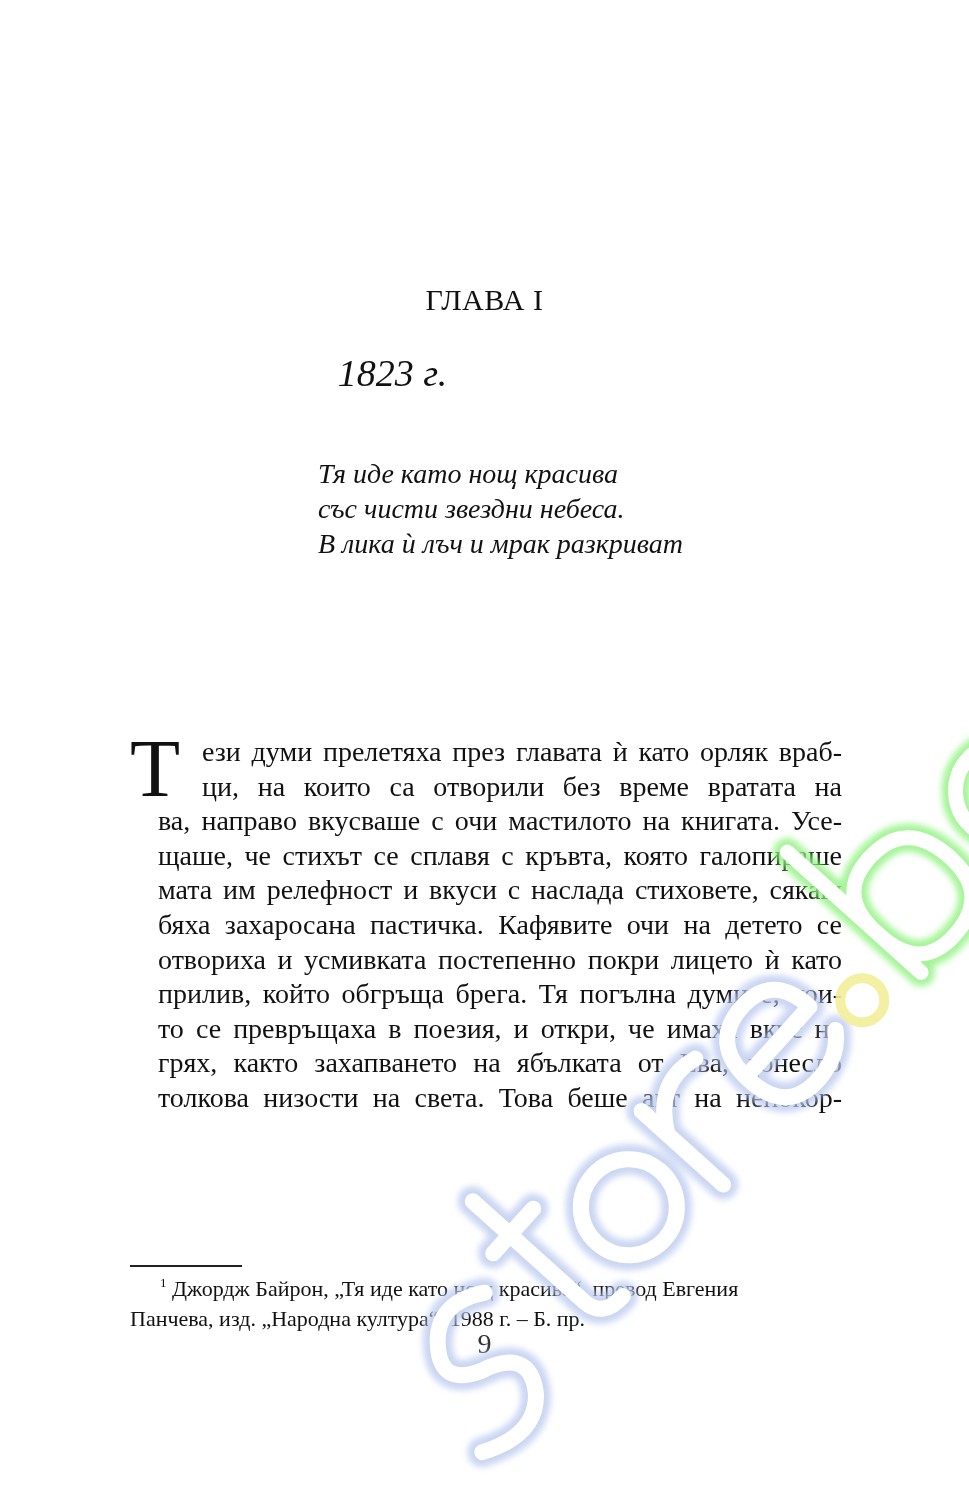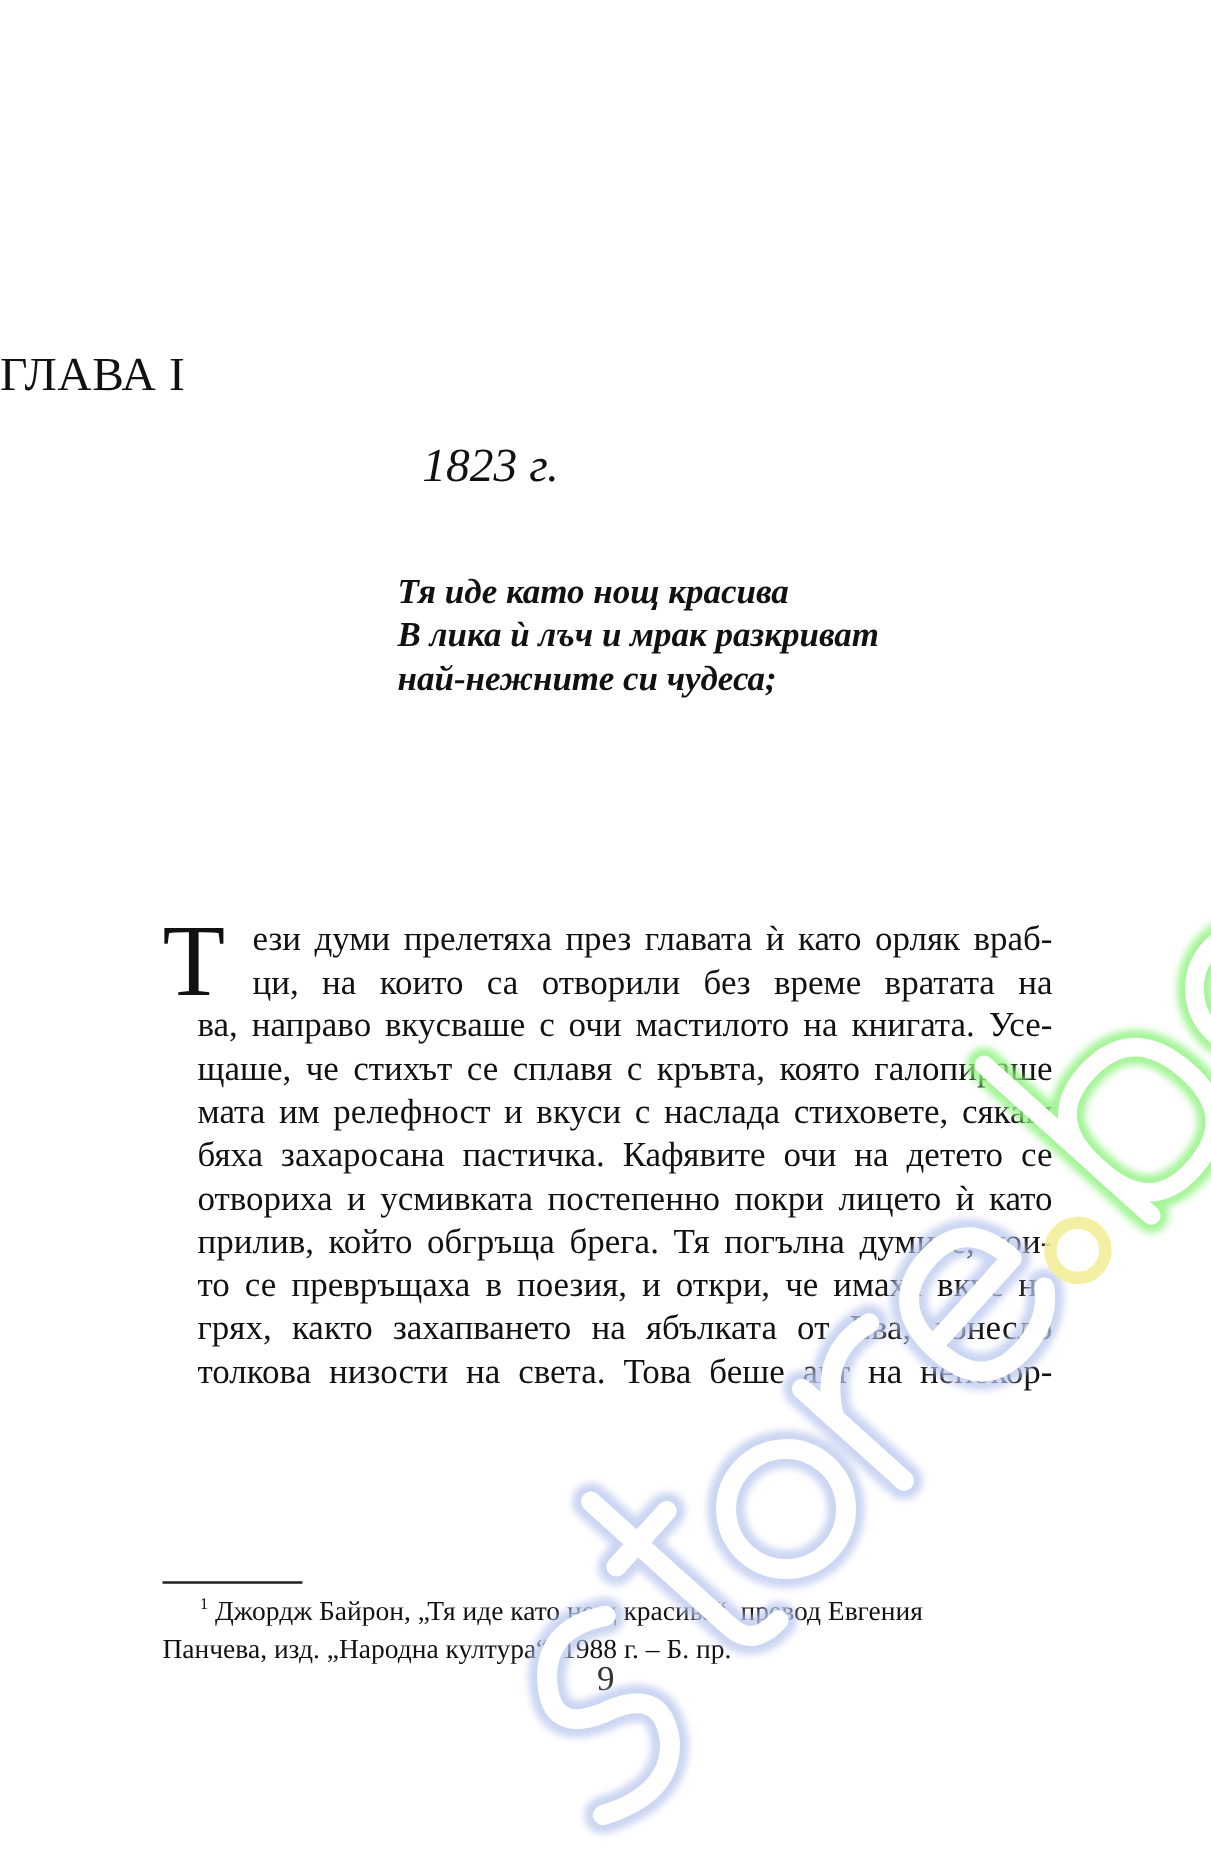--- a/index.html
+++ b/index.html
@@ -17,43 +17,43 @@
     }
     .page {
       position: absolute;
       left: 0; top: 0;
       width: 969px; height: 1500px;
     }
     .chapter-title {
       position: absolute;
       left: 0; width: 969px;
       top: 277px;
-      text-align: left;
-      font-size: 38px;
+      text-align: center;
+      font-size: 30px;
       letter-spacing: 0.5px;
       line-height: 46px;
     }
     .chapter-year {
       position: absolute;
       left: 0; width: 785px;
       top: 350px;
       text-align: center;
       font-size: 38px;
       font-style: italic;
       line-height: 46px;
     }
     .epigraph {
       position: absolute;
       left: 318px;
       top: 456px;
       font-size: 28px;
       font-style: italic;
       line-height: 35px;
     }
-    .epigraph .line { display: block; white-space: nowrap; font-weight: bold; }
+    .epigraph .line { display: block; white-space: nowrap; }
     .epigraph sup { font-size: 16px; vertical-align: 12px; line-height: 0; }
     .body-text {
       position: absolute;
       left: 130px;
       top: 735px;
       width: 712px;
       font-size: 28px;
       line-height: 34.6px;
     }
     .body-text .bline {
@@ -110,22 +110,22 @@
 </head>
 <body>
 
 <div class="page">
 
   <div class="chapter-title">ГЛАВА I</div>
   <div class="chapter-year">1823 г.</div>
 
   <div class="epigraph">
     <span class="line">Тя иде като нощ красива</span>
+    <span class="line">със чисти звездни небеса.</span>
     <span class="line">В лика ѝ лъч и мрак разкриват</span>
-    <span class="line">най-нежните си чудеса;</span>
   </div>
 
   <div class="dropcap">Т</div>
 
   <div class="body-text">
     <span class="bline indent">ези думи прелетяха през главата ѝ като орляк враб-</span>
     <span class="bline indent">ци, на които са отворили без време вратата на</span>
     <span class="bline">ва, направо вкусваше с очи мастилото на книгата. Усе-</span>
     <span class="bline">щаше, че стихът се сплавя с кръвта, която галопираше</span>
     <span class="bline">мата им релефност и вкуси с наслада стиховете, сякаш</span>

